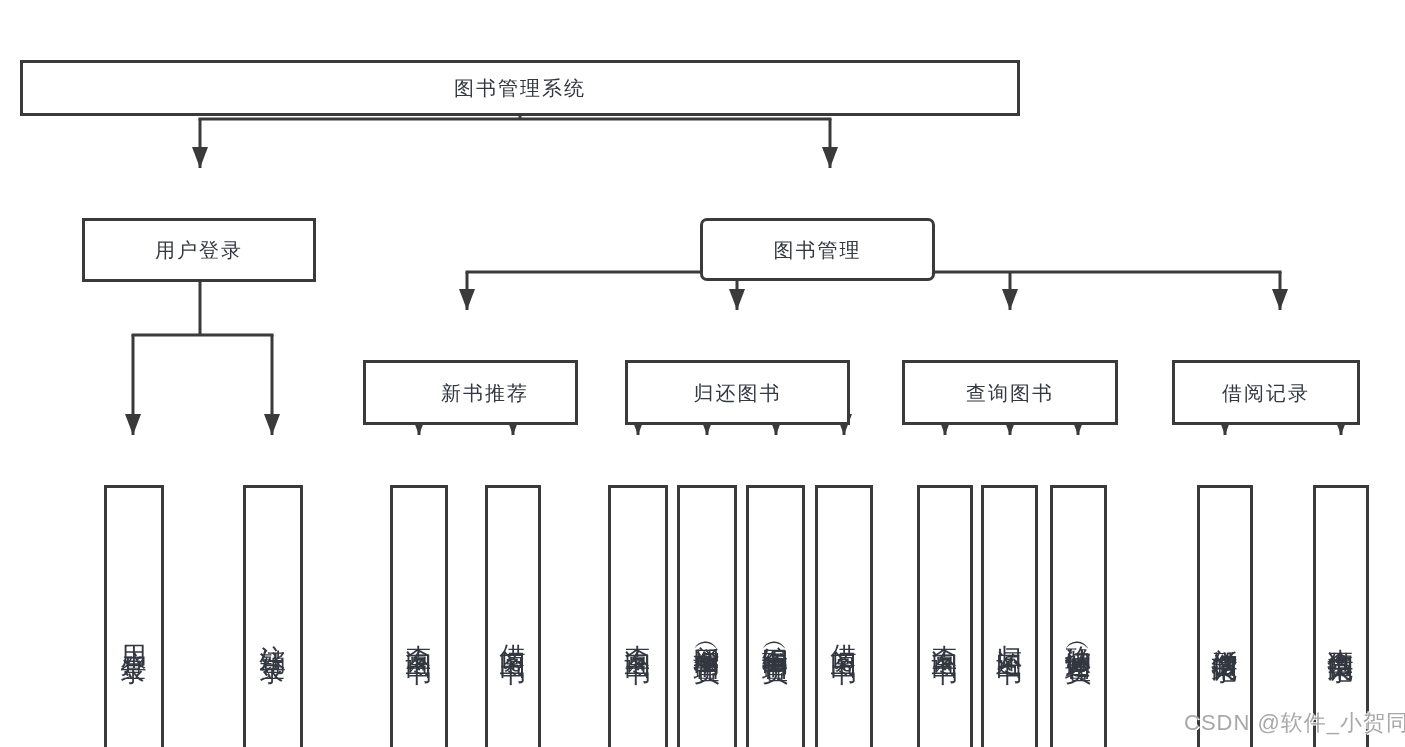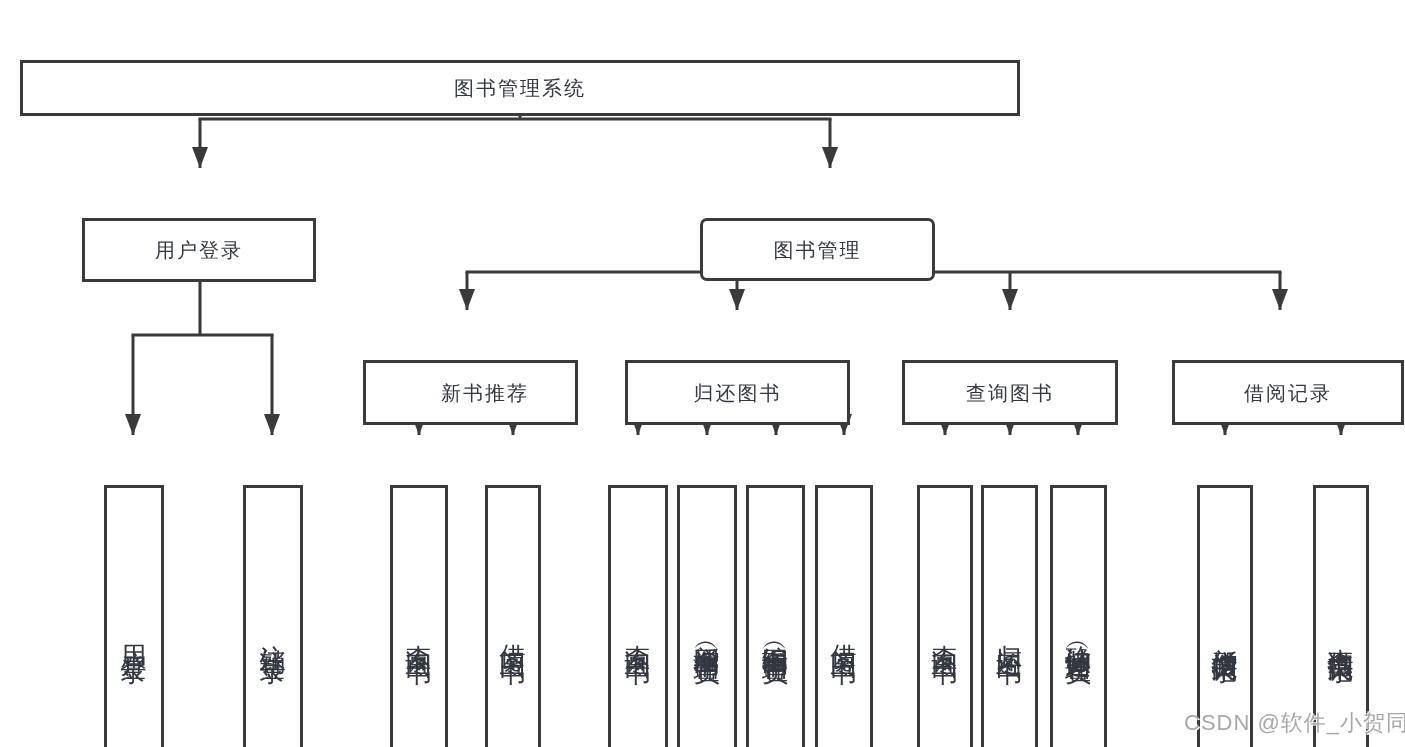--- a/index.html
+++ b/index.html
@@ -90,21 +90,21 @@
   </svg>
 
   <div class="node" style="left:20px;top:12px;width:1000px;height:56px;">图书管理系统</div>
 
   <div class="node" style="left:82px;top:170px;width:234px;height:64px;">用户登录</div>
   <div class="node" style="left:700px;top:170px;width:235px;height:63px;border-radius:7px;">图书管理</div>
 
   <div class="node" style="left:363px;top:312px;width:215px;height:65px;padding-left:29px;">新书推荐</div>
   <div class="node" style="left:625px;top:312px;width:225px;height:65px;">归还图书</div>
   <div class="node" style="left:902px;top:312px;width:216px;height:65px;">查询图书</div>
-  <div class="node" style="left:1172px;top:312px;width:232px;height:65px;">借阅记录</div>
+  <div class="node" style="left:1172px;top:312px;width:188px;height:65px;">借阅记录</div>
 
   <div class="node vnode" style="left:104px;top:437px;width:60px;height:298px;">用户登录</div>
   <div class="node vnode" style="left:243px;top:437px;width:60px;height:298px;">注销登录</div>
 
   <div class="node vnode" style="left:390px;top:437px;width:58px;height:298px;">查询图书</div>
   <div class="node vnode" style="left:485px;top:437px;width:56px;height:298px;">借阅图书</div>
 
   <div class="node vnode" style="left:608px;top:437px;width:60px;height:298px;">查询图书</div>
   <div class="node vnode long" style="left:677px;top:437px;width:60px;height:298px;">新增图书（管理员）</div>
   <div class="node vnode long" style="left:746px;top:437px;width:59px;height:298px;">编辑图书（管理员）</div>

